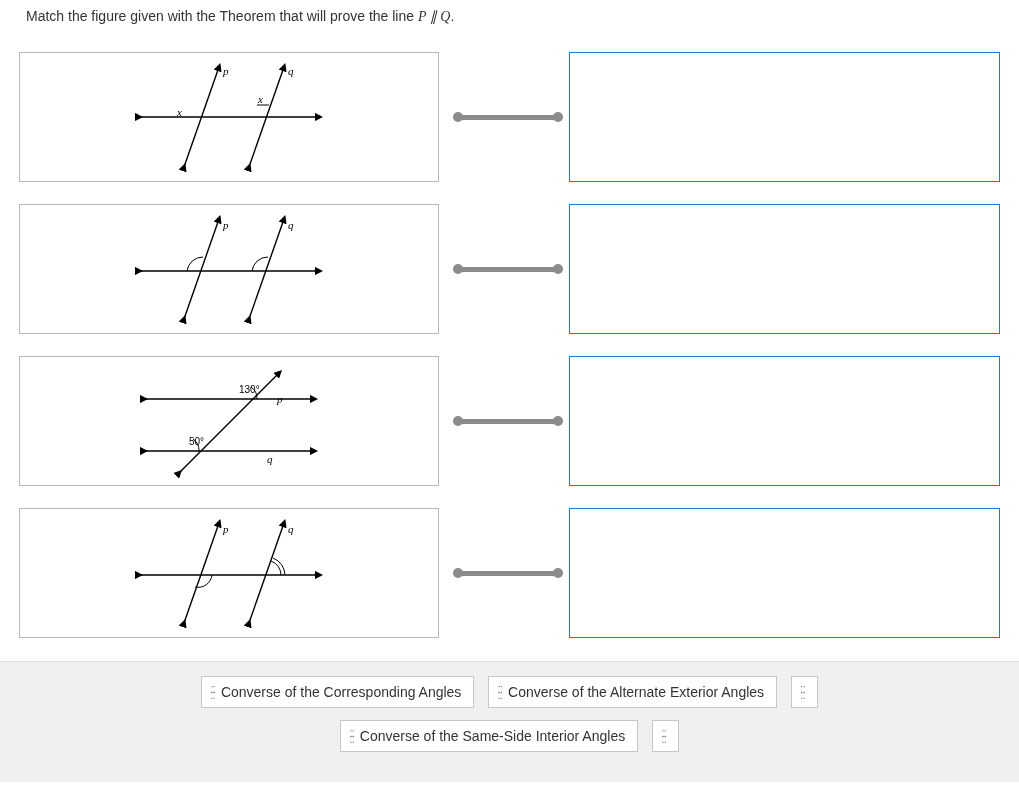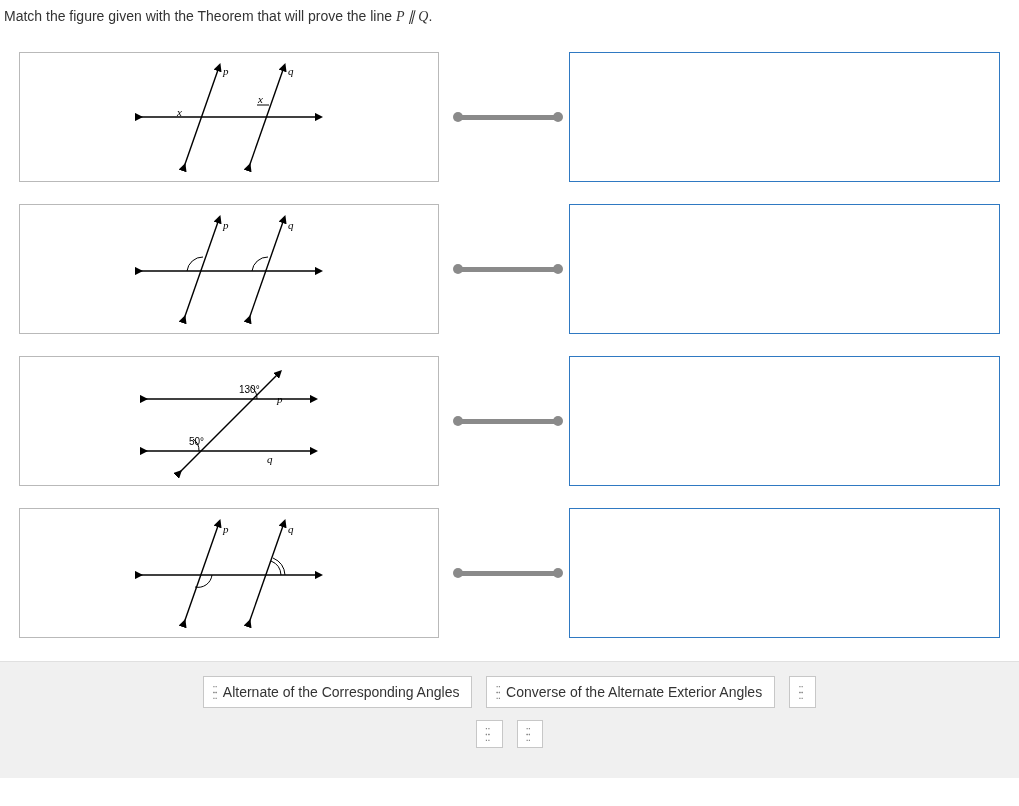--- a/index.html
+++ b/index.html
@@ -5,21 +5,21 @@
   * { box-sizing: border-box; }
   body {
     margin: 0;
     font-family: Arial, Helvetica, sans-serif;
     font-size: 14px;
     color: #333;
     background: #fff;
     width: 1019px;
   }
   .prompt {
-    padding: 8px 10px 6px 4px;
+    padding: 8px 10px 6px 26px;
     font-size: 14px;
   }
   .prompt .math { font-style: italic; font-family: "Times New Roman", serif; }
   .canvas {
     border: 1px solid #fff;
     padding: 20px 18px 0 18px;
   }
   .row {
     display: flex;
     align-items: center;
@@ -205,31 +205,32 @@
     </div>
     <div class="drop-box"></div>
   </div>
 
 </div>
 
 <div class="answer-bank">
   <div class="bank-row">
     <div class="chip">
       <span class="grip">::<br>::</span>
-      <span>Alternate of the Corresponding Angles</span>
+      <span>Converse of the Corresponding Angles</span>
     </div>
     <div class="chip">
       <span class="grip">::<br>::</span>
       <span>Converse of the Alternate Exterior Angles</span>
     </div>
     <div class="chip">
       <span class="grip">::<br>::</span>
     </div>
   </div>
   <div class="bank-row">
     <div class="chip">
       <span class="grip">::<br>::</span>
+      <span>Converse of the Same-Side Interior Angles</span>
     </div>
     <div class="chip">
       <span class="grip">::<br>::</span>
     </div>
   </div>
 </div>
 
 </body></html>

